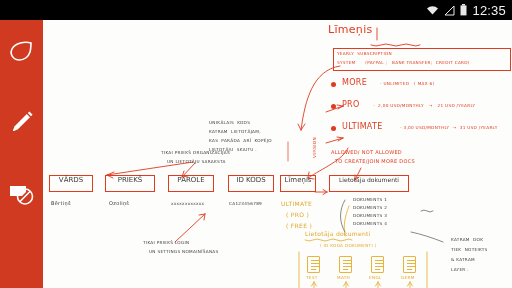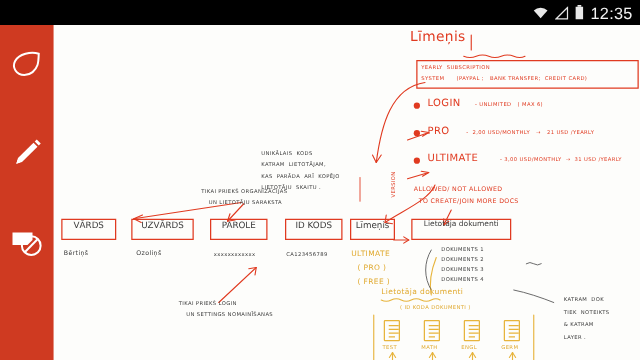--- a/index.html
+++ b/index.html
@@ -180,21 +180,21 @@
       </g>
     </svg>
 
     <div class="hw red lg" style="left:285px; top:4px; font-size:11px;">Līmeņis</div>
 
     <div class="box" style="left:290px; top:28px; width:178px; height:23px;"></div>
     <div class="hw red tiny" style="left:294px; top:32px;">YEARLY  SUBSCRIPTION</div>
     <div class="hw red tiny" style="left:294px; top:41px;">SYSTEM      (PAYPAL ;   BANK TRANSFER;  CREDIT CARD)</div>
 
     <div class="bullet" style="left:288px; top:62px;"></div>
-    <div class="hw red sm" style="left:299px; top:58px; font-size:8px;">LOGIN</div>
+    <div class="hw red sm" style="left:299px; top:58px; font-size:8px;">MORE</div>
     <div class="hw red tiny" style="left:337px; top:62px;">- UNLIMITED   ( MAX 6)</div>
 
     <div class="bullet" style="left:288px; top:84px;"></div>
     <div class="hw red sm" style="left:299px; top:80px; font-size:8px;text-align:center;">PRO</div>
     <div class="hw red tiny" style="left:330px; top:84px;">-  2,00 USD/MONTHLY   →   21 USD /YEARLY</div>
 
     <div class="bullet" style="left:288px; top:106px;"></div>
     <div class="hw red sm" style="left:299px; top:102px; font-size:8px;">ULTIMATE</div>
     <div class="hw red tiny" style="left:357px; top:106px;">- 3,00 USD/MONTHLY  →  31 USD /YEARLY</div>
 
@@ -202,21 +202,21 @@
     <div class="hw red xs" style="left:292px; top:139px;">TO CREATE/JOIN MORE DOCS</div>
 
     <div class="hw red tiny vert" style="left:270px; top:138px;">VERSION</div>
 
     <div class="box" style="left:6px; top:155px; width:44px; height:17px; font-size:7px;">
       <span>VĀRDS</span>
     </div>
     <div class="hw dark xs" style="left:8px; top:181px;">Bērtiņš</div>
 
     <div class="box" style="left:62px; top:155px; width:50px; height:17px; font-size:7px;">
-      <span>UZVĀRDS</span>
+      <span>PRIEKŠ</span>
     </div>
     <div class="hw dark xs" style="left:66px; top:181px;">Ozoliņš</div>
 
     <div class="box" style="left:125px; top:155px; width:46px; height:17px; font-size:7px;">
       <span>PAROLE</span>
     </div>
     <div class="hw dark tiny" style="left:128px; top:182px;">xxxxxxxxxxxx</div>
 
     <div class="box" style="left:185px; top:155px; width:46px; height:17px; font-size:7px;">
       <span>ID KODS</span>

